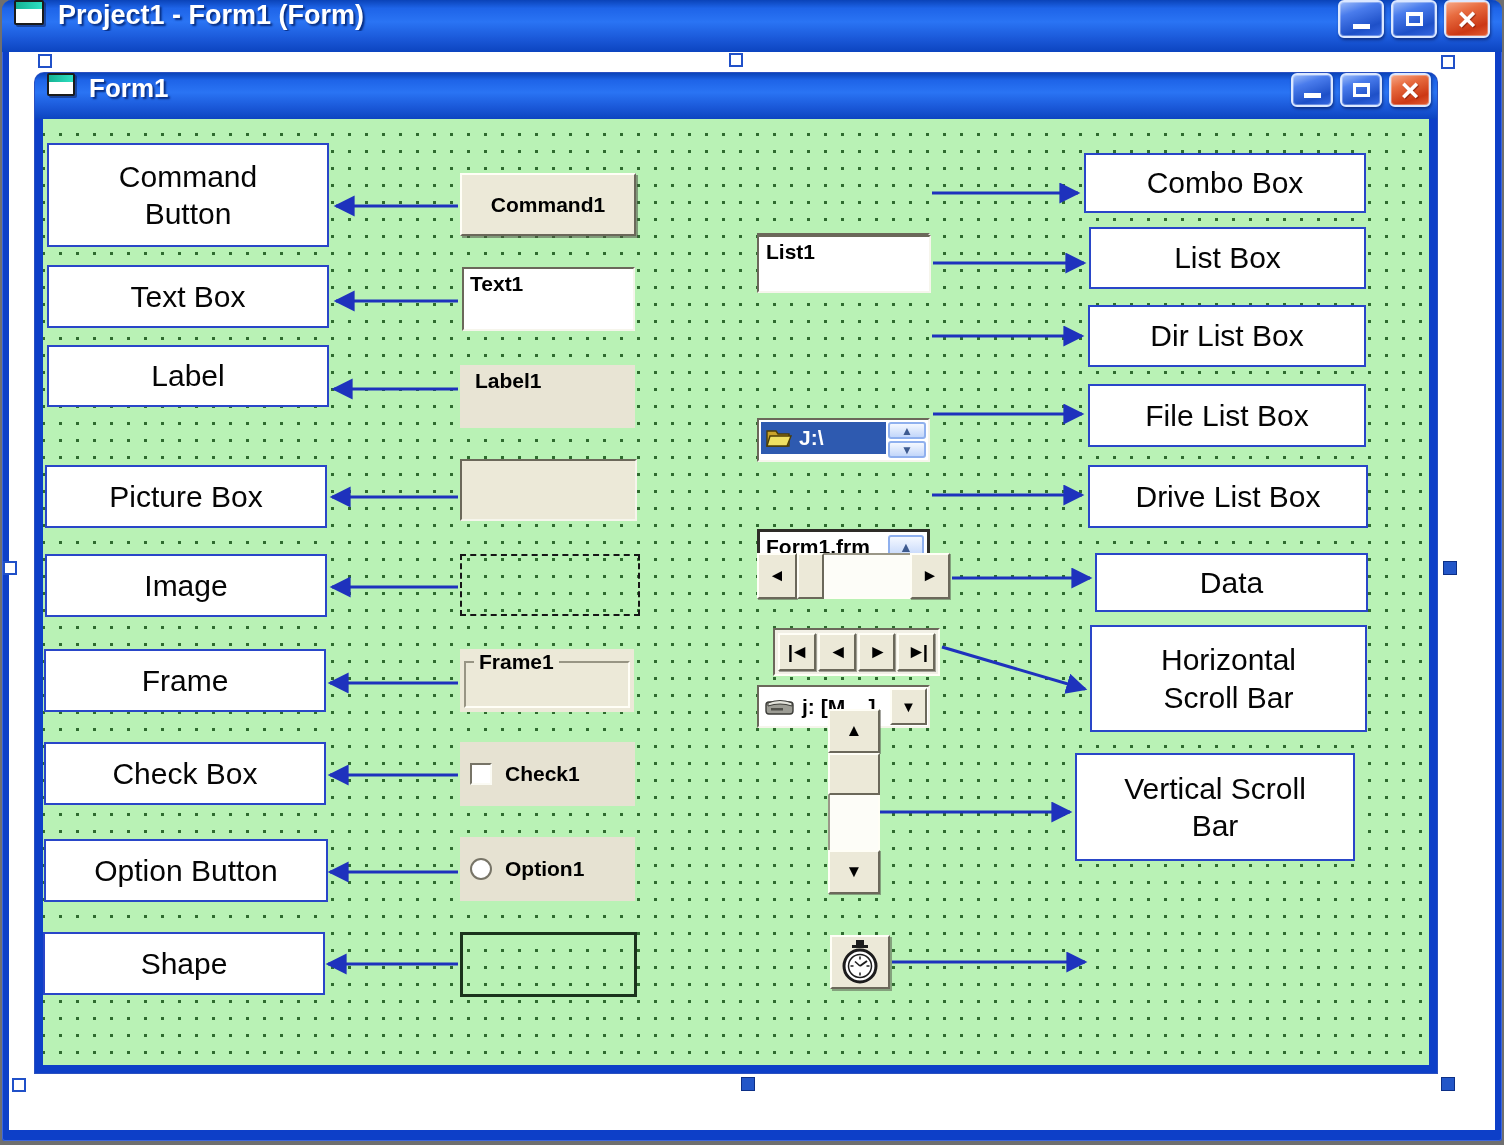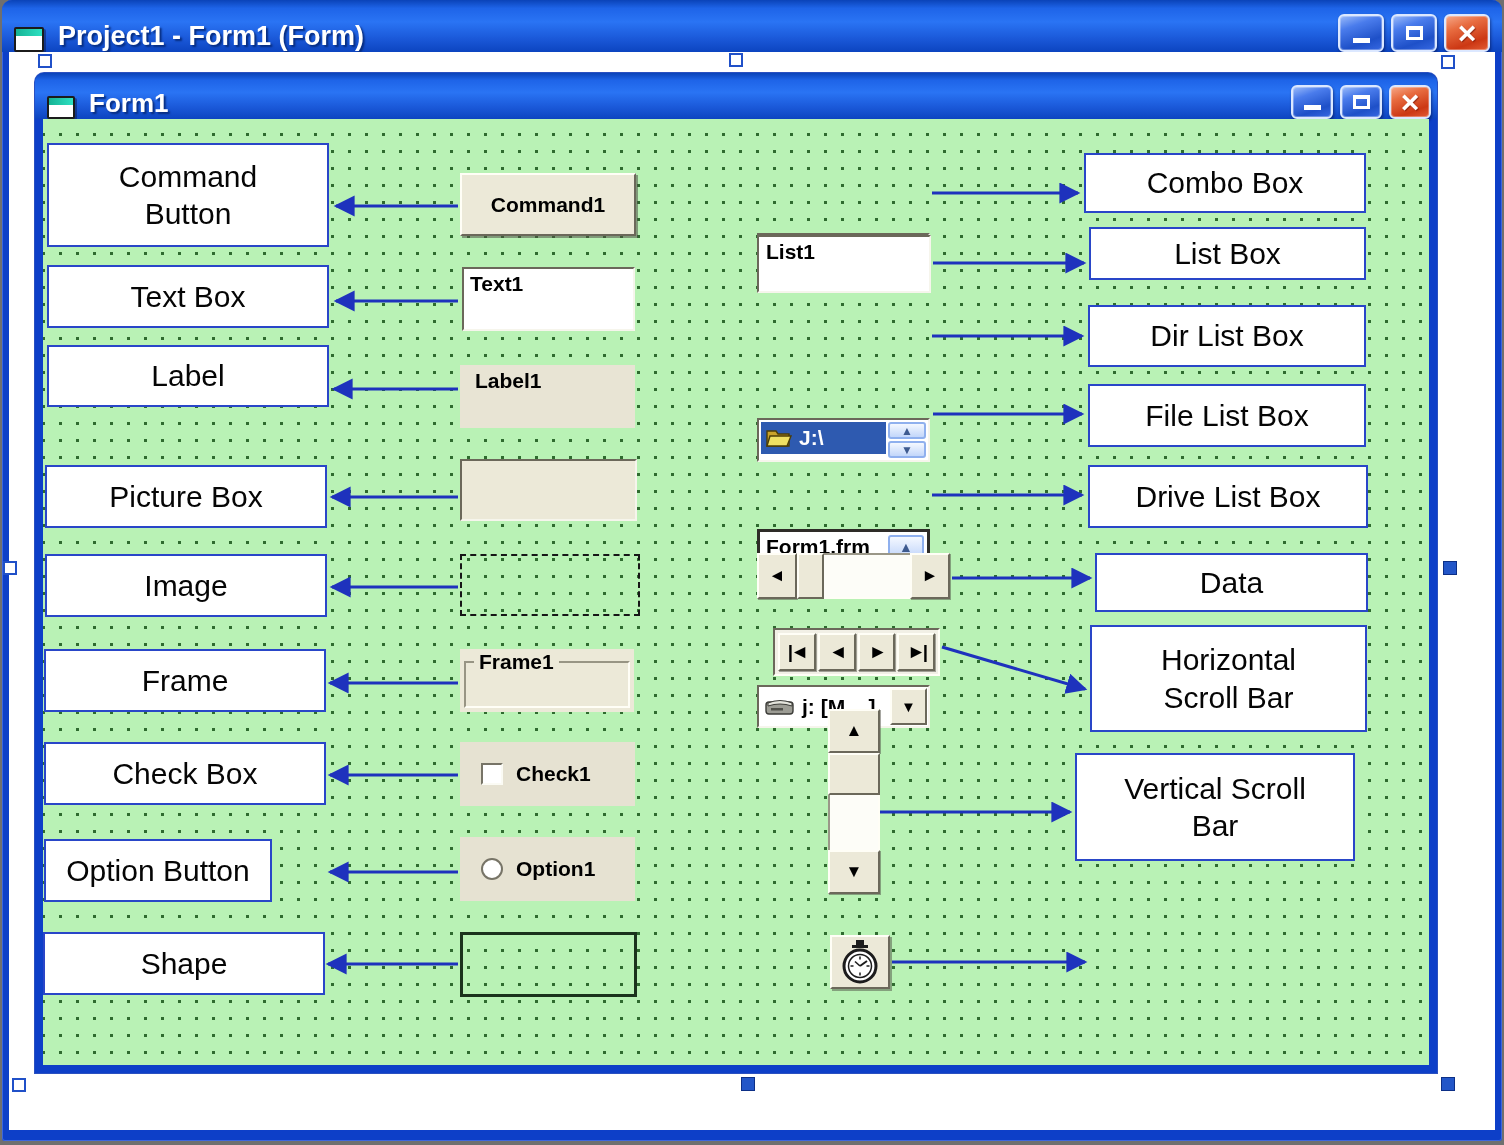--- a/index.html
+++ b/index.html
@@ -5,21 +5,21 @@
   * { box-sizing: border-box; margin: 0; padding: 0; }
   html,body { width:1504px; height:1145px; overflow:hidden; }
   body { position:relative; background:#6f6f6f; font-family:"Liberation Sans", sans-serif; }
 
   .abs { position:absolute; }
 
   
   .outer-frame { left:2px; top:0; width:1500px; height:1141px; background:#0d3fc8;
                  border-radius:10px 10px 3px 3px; box-shadow: inset 0 0 0 1px #3b66e0; }
   .titlebar { background:linear-gradient(180deg,#0a43b8 0%,#1e64e8 16%,#2a74f4 42%,#1a58d8 75%,#0c44c0 100%);
-              display:flex; align-items:flex-end; }
+              display:flex; align-items:flex-start; }
   .outer-titlebar { left:2px; top:0; width:1500px; height:52px; border-radius:10px 10px 0 0; padding:0 12px; }
   .win-title { color:#fff; font-weight:bold; font-size:27px; text-shadow:2px 2px 2px #072c7e; margin-left:14px; flex:1;
                white-space:nowrap; overflow:hidden; }
 
   .win-ico { position:relative; width:30px; height:25px; background:#fff; border:2px solid #1b1b1b; border-radius:2px;
              box-shadow:2px 2px 0 rgba(10,20,60,.45); flex:0 0 auto; }
   .win-ico i { position:absolute; left:0; top:0; right:0; height:7px; background:linear-gradient(90deg,#15b394,#2ee0c2); }
 
   .tb-group { display:flex; gap:7px; }
   .tb-btn { width:46px; height:38px; border-radius:6px; border:2px solid #dce8ff;
@@ -59,21 +59,21 @@
 
   .cmd-btn { display:flex; align-items:center; justify-content:center; box-shadow:2px 2px 0 rgba(80,80,70,.55); }
   .txt-box { background:#fff; padding:3px 6px; }
   .lbl-box { background:#e8e4d4; padding:4px 15px; }
   .pic-box { background:#ece9d8; }
   .img-box { border:2px dashed #161616; background:transparent; }
   .frame-box { background:#ece9d8; position:relative; }
   .frame-box .etch { position:absolute; left:4px; right:4px; top:12px; bottom:4px;
                      border:2px solid; border-color:#989584 #fffef6 #fffef6 #989584; }
   .frame-box .cap { position:absolute; left:14px; top:1px; background:#ece9d8; padding:0 5px; }
-  .chk-panel { background:#e6e2d2; display:flex; align-items:center; padding-left:21px; gap:13px; }
+  .chk-panel { background:#e6e2d2; display:flex; align-items:center; padding-left:10px; gap:13px; }
   .chk-sq { width:22px; height:22px; background:#fff; border:2px solid; border-color:#777467 #fbfbf4 #fbfbf4 #777467; }
   .opt-ci { width:22px; height:22px; background:#fff; border:2px solid #777467; border-radius:50%; }
   .shape-rect { border:3px solid #1b331c; background:transparent; }
 
   .combo { background:#fff; position:relative; }
   .combo .val { position:absolute; left:7px; top:5px; }
   .drop-btn { position:absolute; right:1px; top:1px; bottom:1px; width:37px; display:flex; align-items:center;
               justify-content:center; font-size:15px; color:#000; }
   .list-box { background:#fff; padding:3px 7px; }
 
@@ -164,21 +164,21 @@
 
   <div class="form-client">
 
     <div class="abs ann pad-wide" style="left:4px;top:24px;width:282px;height:104px;">Command Button</div>
     <div class="abs ann" style="left:4px;top:146px;width:282px;height:63px;">Text Box</div>
     <div class="abs ann" style="left:4px;top:226px;width:282px;height:62px;">Label</div>
     <div class="abs ann" style="left:2px;top:346px;width:282px;height:63px;">Picture Box</div>
     <div class="abs ann" style="left:2px;top:435px;width:282px;height:63px;">Image</div>
     <div class="abs ann" style="left:1px;top:530px;width:282px;height:63px;">Frame</div>
     <div class="abs ann" style="left:1px;top:623px;width:282px;height:63px;">Check Box</div>
-    <div class="abs ann" style="left:1px;top:720px;width:228px;height:63px;text-align:right;">Option Button</div>
+    <div class="abs ann" style="left:1px;top:720px;width:284px;height:63px;text-align:right;">Option Button</div>
     <div class="abs ann" style="left:0px;top:813px;width:282px;height:63px;">Shape</div>
 
     <div class="abs beige raised cmd-btn ctl-txt" style="left:417px;top:54px;width:176px;height:63px;">Command1</div>
     <div class="abs sunken txt-box ctl-txt" style="left:419px;top:148px;width:173px;height:64px;">Text1</div>
     <div class="abs lbl-box ctl-txt" style="left:417px;top:246px;width:175px;height:63px;">Label1</div>
     <div class="abs sunken pic-box" style="left:417px;top:340px;width:177px;height:62px;"></div>
     <div class="abs img-box" style="left:417px;top:435px;width:180px;height:62px;"></div>
     <div class="abs frame-box" style="left:417px;top:530px;width:174px;height:63px;padding-left:48px;">
       <span class="etch"></span>
       <span class="cap ctl-txt">Frame1</span>
@@ -263,21 +263,21 @@
         <line x1="20" y1="17.5" x2="20" y2="20.5" stroke="#1c1c1c" stroke-width="1.5"></line>
         <line x1="20" y1="33.5" x2="20" y2="36.5" stroke="#1c1c1c" stroke-width="1.5"></line>
         <line x1="10.5" y1="27" x2="13.5" y2="27" stroke="#1c1c1c" stroke-width="1.5"></line>
         <line x1="26.5" y1="27" x2="29.5" y2="27" stroke="#1c1c1c" stroke-width="1.5"></line>
         <line x1="20" y1="27" x2="27" y2="22" stroke="#1c1c1c" stroke-width="2"></line>
         <line x1="20" y1="27" x2="15" y2="22.5" stroke="#1c1c1c" stroke-width="1.6"></line>
       </svg>
     </div>
 
     <div class="abs ann" style="left:1041px;top:34px;width:282px;height:60px;">Combo Box</div>
-    <div class="abs ann" style="left:1046px;top:108px;width:277px;height:53px;">List Box</div>
+    <div class="abs ann" style="left:1046px;top:108px;width:277px;height:62px;">List Box</div>
     <div class="abs ann" style="left:1045px;top:186px;width:278px;height:62px;">Dir List Box</div>
     <div class="abs ann" style="left:1045px;top:265px;width:278px;height:63px;">File List Box</div>
     <div class="abs ann" style="left:1045px;top:346px;width:280px;height:63px;">Drive List Box</div>
     <div class="abs ann" style="left:1052px;top:434px;width:273px;height:59px;">Data</div>
     <div class="abs ann pad-mid" style="left:1047px;top:506px;width:277px;height:107px;">Horizontal Scroll Bar</div>
     <div class="abs ann pad-mid" style="left:1032px;top:634px;width:280px;height:108px;">Vertical Scroll Bar</div>
 
   </div>
 </div>
 

